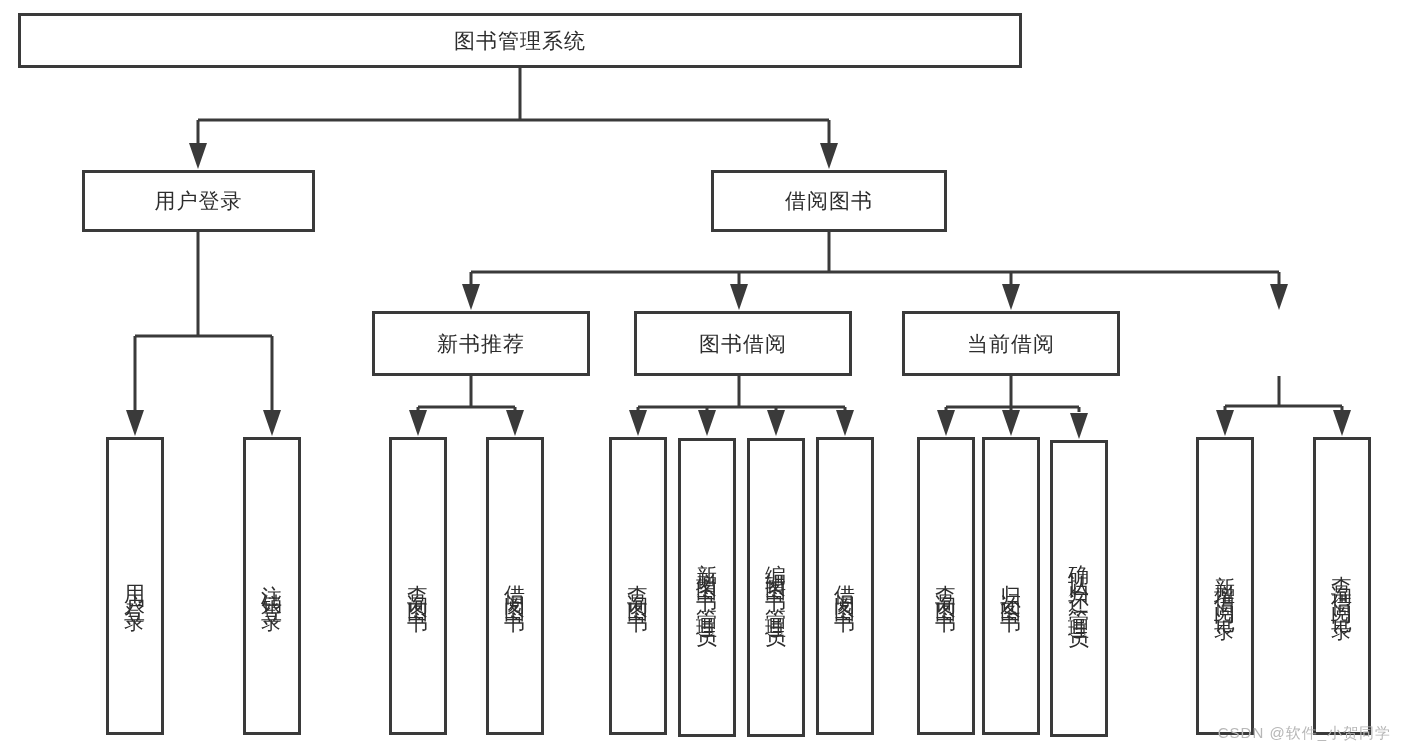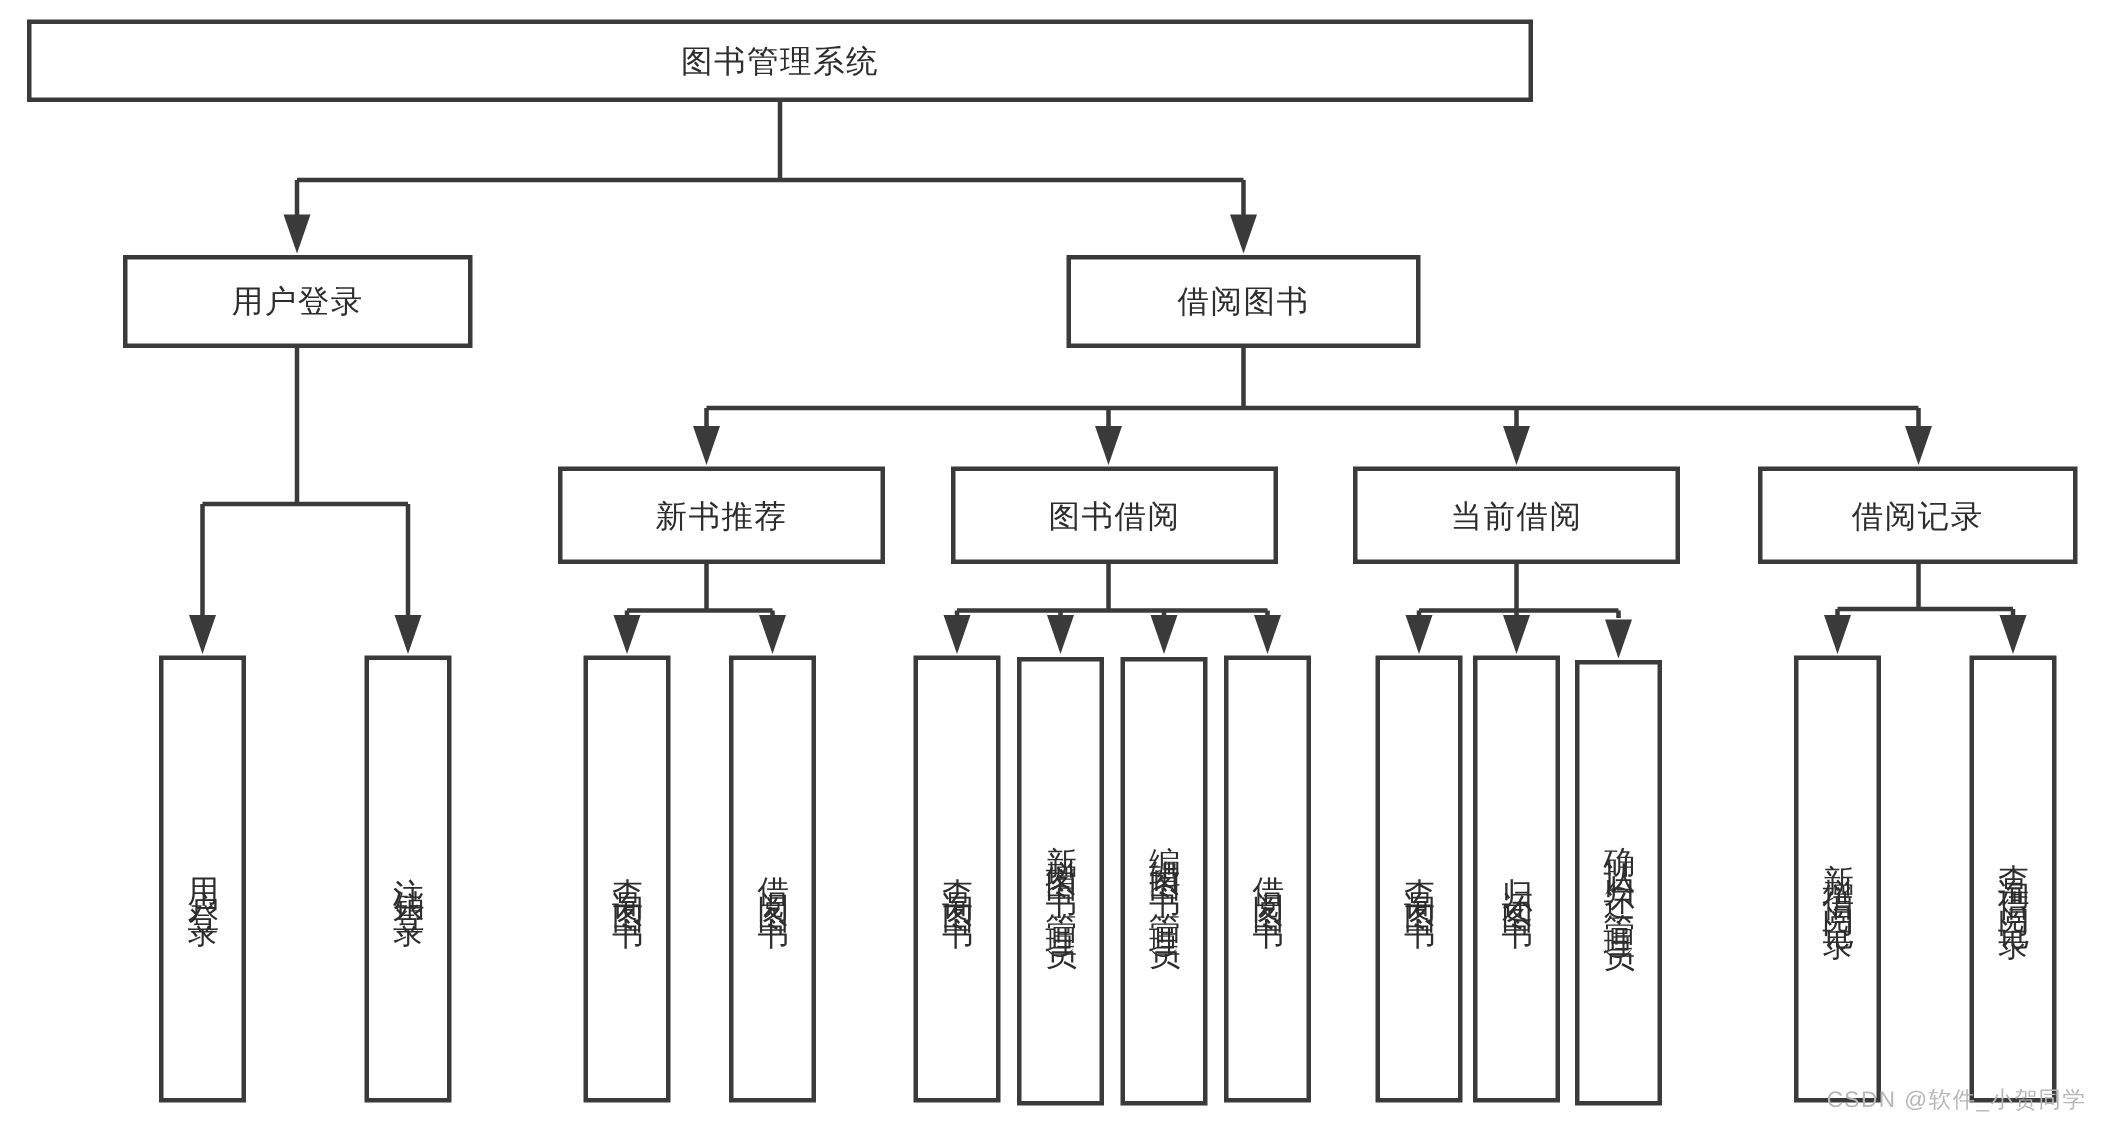--- a/index.html
+++ b/index.html
@@ -86,21 +86,20 @@
   </svg>
 
   <div class="node h-node" style="left:18px;top:13px;width:1004px;height:55px;">图书管理系统</div>
 
   <div class="node h-node" style="left:82px;top:170px;width:233px;height:62px;">用户登录</div>
   <div class="node h-node" style="left:711px;top:170px;width:236px;height:62px;">借阅图书</div>
 
   <div class="node h-node" style="left:372px;top:311px;width:218px;height:65px;">新书推荐</div>
   <div class="node h-node" style="left:634px;top:311px;width:218px;height:65px;">图书借阅</div>
   <div class="node h-node" style="left:902px;top:311px;width:218px;height:65px;">当前借阅</div>
-  <div class="node h-node" style="left:1172px;top:311px;width:213px;height:65px;">借阅记录</div>
 
   <div class="node v-node" style="left:106px;top:437px;width:58px;height:298px;">用户登录</div>
   <div class="node v-node" style="left:243px;top:437px;width:58px;height:298px;">注销登录</div>
 
   <div class="node v-node" style="left:389px;top:437px;width:58px;height:298px;">查询图书</div>
   <div class="node v-node" style="left:486px;top:437px;width:58px;height:298px;">借阅图书</div>
 
   <div class="node v-node" style="left:609px;top:437px;width:58px;height:298px;">查询图书</div>
   <div class="node v-node" style="left:678px;top:438px;width:58px;height:299px;">新增图书（管理员）</div>
   <div class="node v-node" style="left:747px;top:438px;width:58px;height:299px;">编辑图书（管理员）</div>

